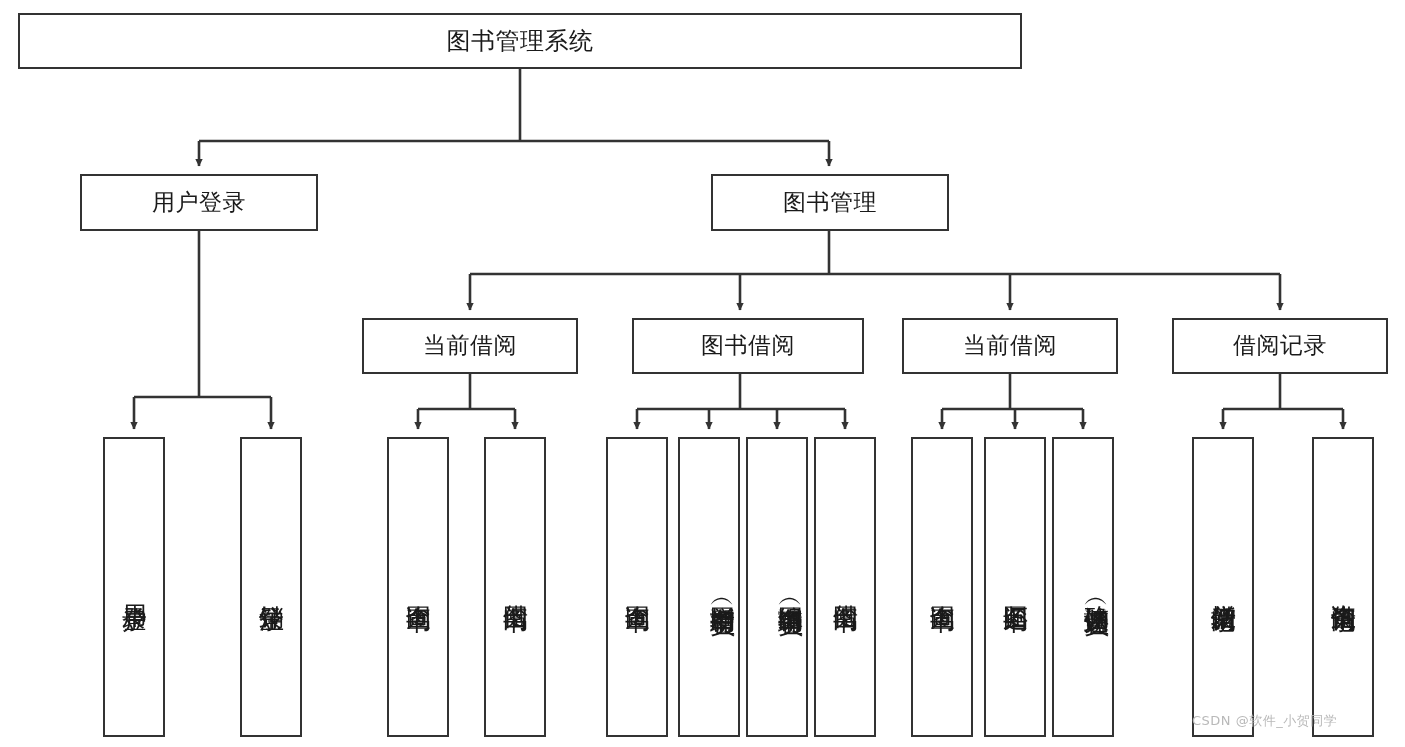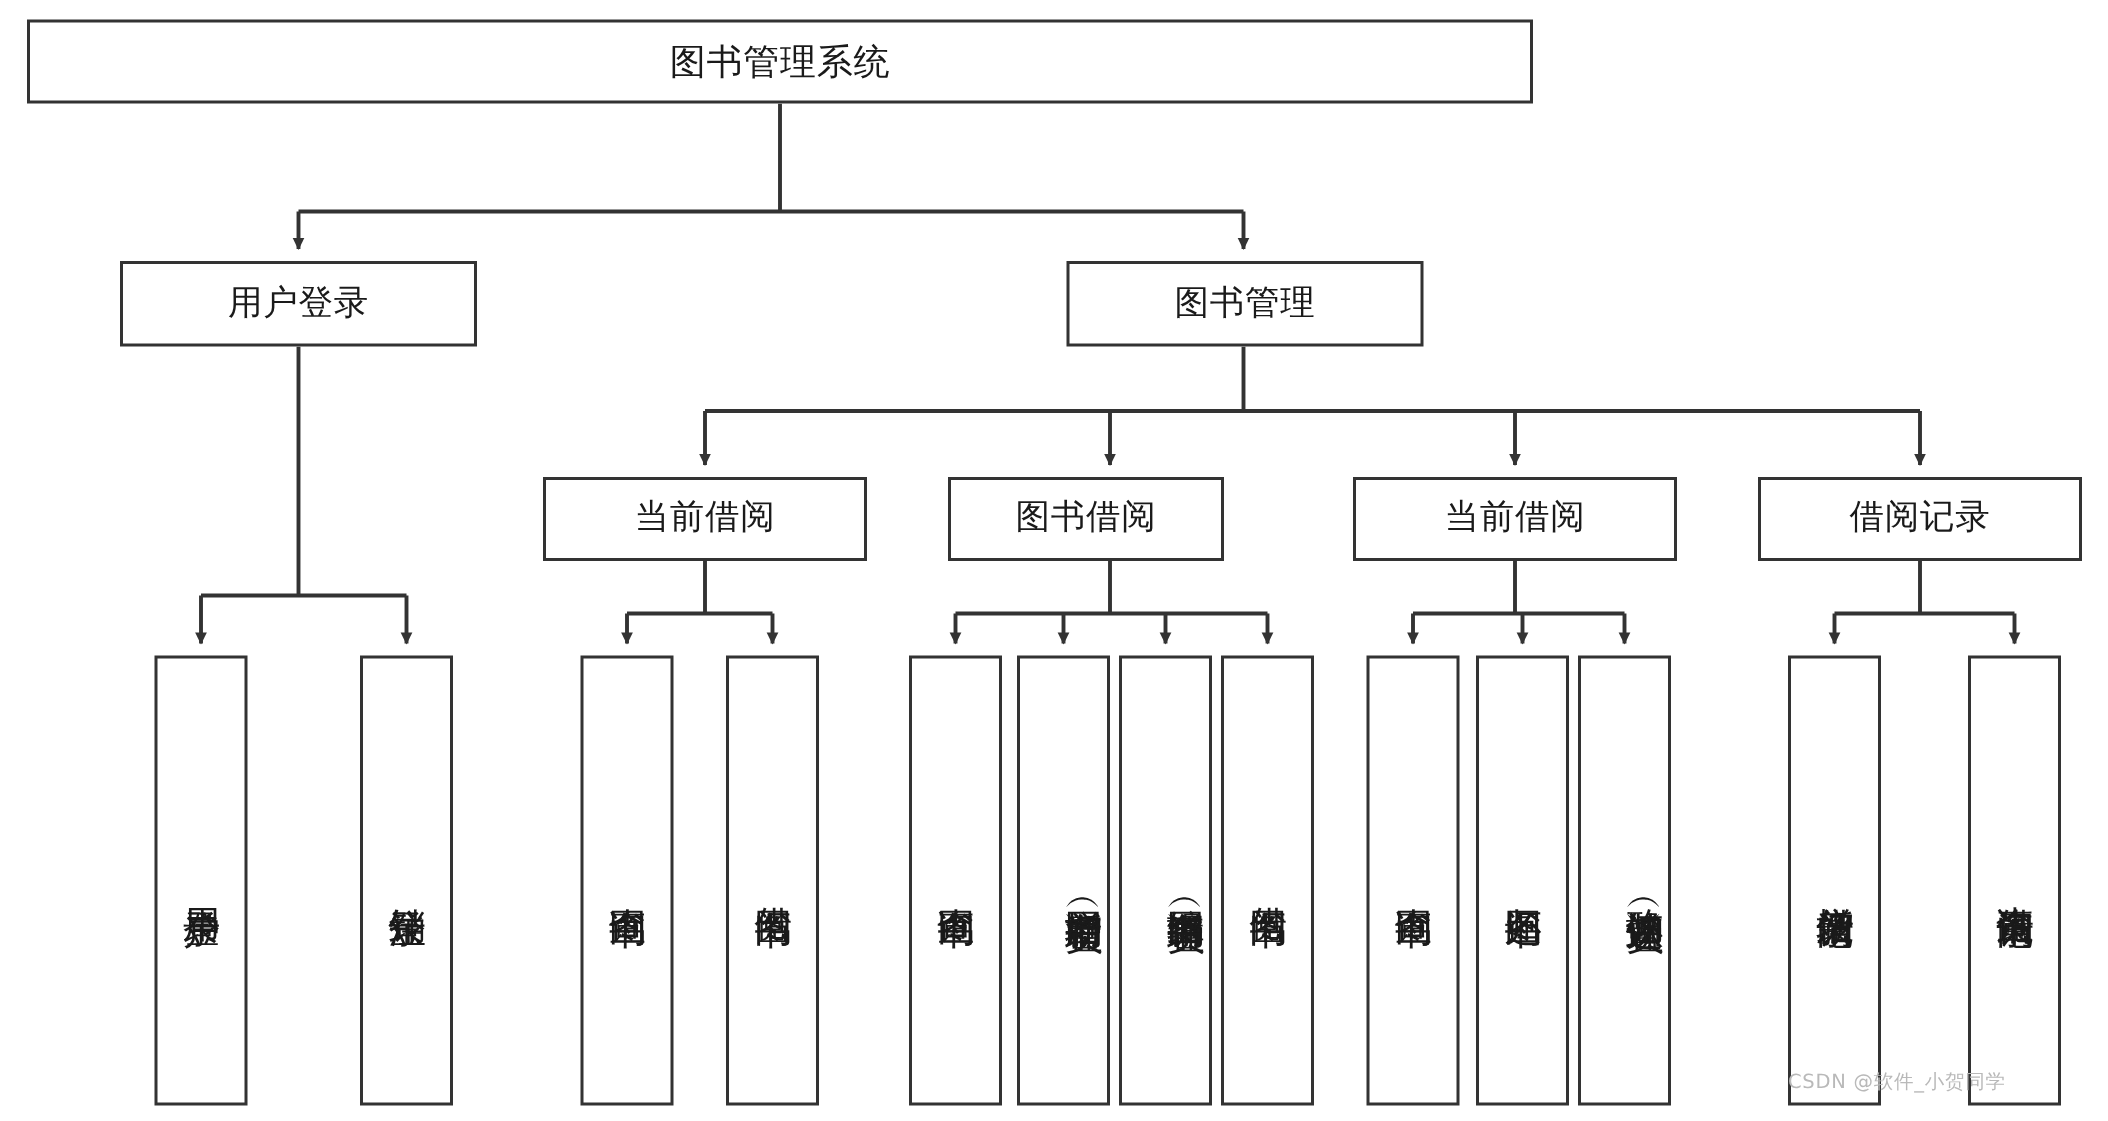--- a/index.html
+++ b/index.html
@@ -129,21 +129,21 @@
   <div class="node node-h" style="left: 80px; top: 174px; width: 238px; height: 57px;">
     <span>用户登录</span>
   </div>
   <div class="node node-h" style="left: 711px; top: 174px; width: 238px; height: 57px; justify-content: center;">
     <span>图书管理</span>
   </div>
 
   <div class="node node-h" style="left: 362px; top: 318px; width: 216px; height: 56px;">
     <span>当前借阅</span>
   </div>
-  <div class="node node-h" style="left: 632px; top: 318px; width: 184px; height: 56px;">
+  <div class="node node-h" style="left: 632px; top: 318px; width: 232px; height: 56px;">
     <span>图书借阅</span>
   </div>
   <div class="node node-h" style="left: 1172px; top: 318px; width: 216px; height: 56px;">
     <span>借阅记录</span>
   </div>
   <div class="node node-h" style="left: 902px; top: 318px; width: 216px; height: 56px;">
     <span>当前借阅</span>
   </div>
 
   <div class="node node-v" style="left: 103px; top: 437px; width: 62px; height: 300px;">

